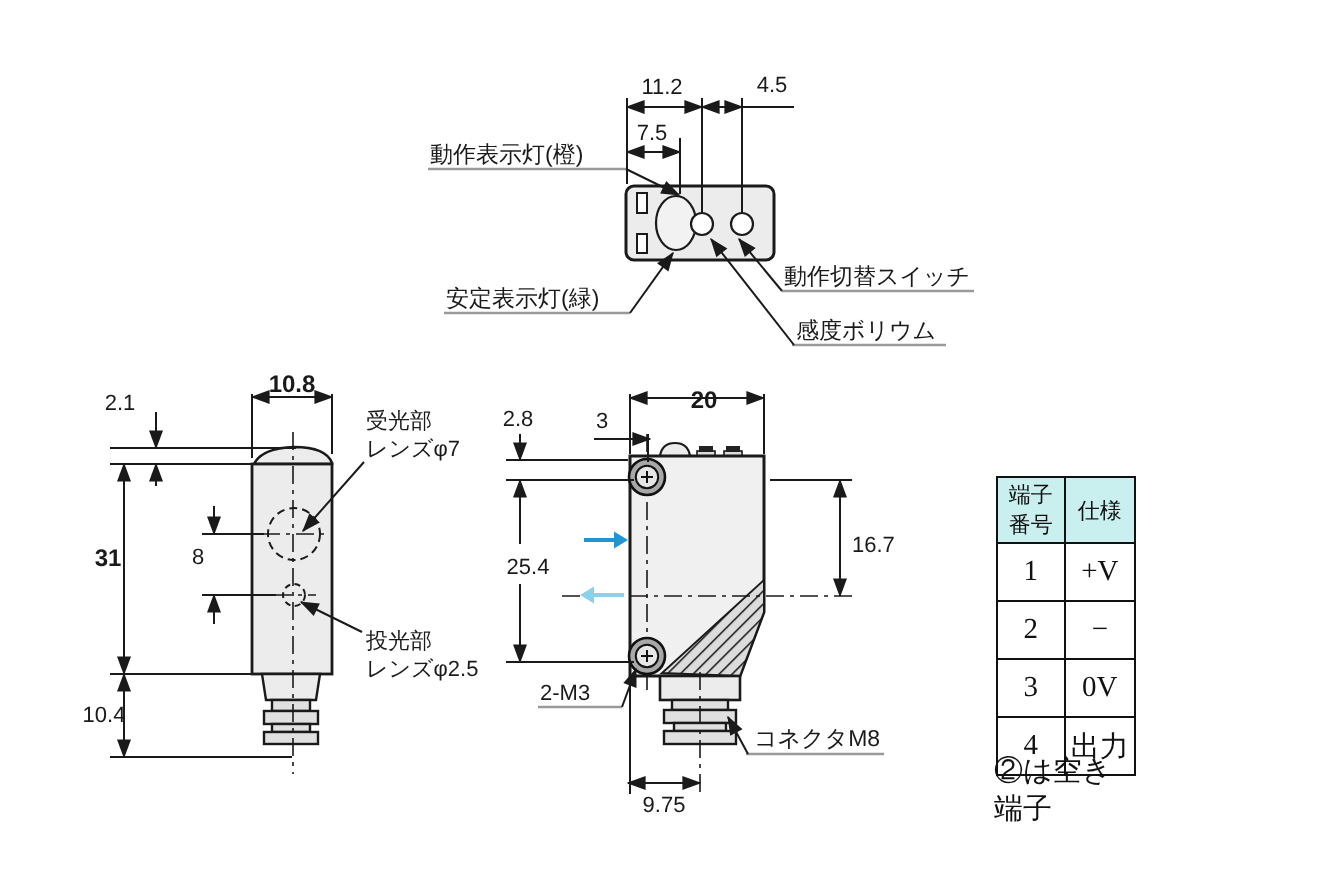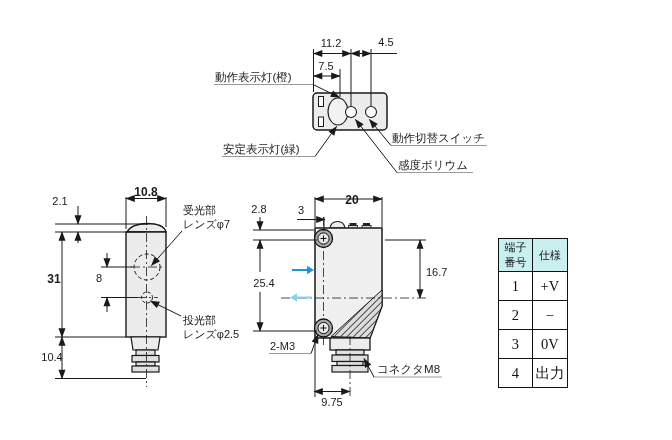--- a/index.html
+++ b/index.html
@@ -238,14 +238,15 @@
     <tr>
       <td class="val c1">3</td>
       <td class="val c2">0V</td>
     </tr>
     <tr>
       <td class="val c1">4</td>
       <td class="val c2">出力</td>
     </tr>
   </tbody>
 </table>
+<div id="table-note">②は空き端子</div>
 
 </div>
 
 </body></html>

